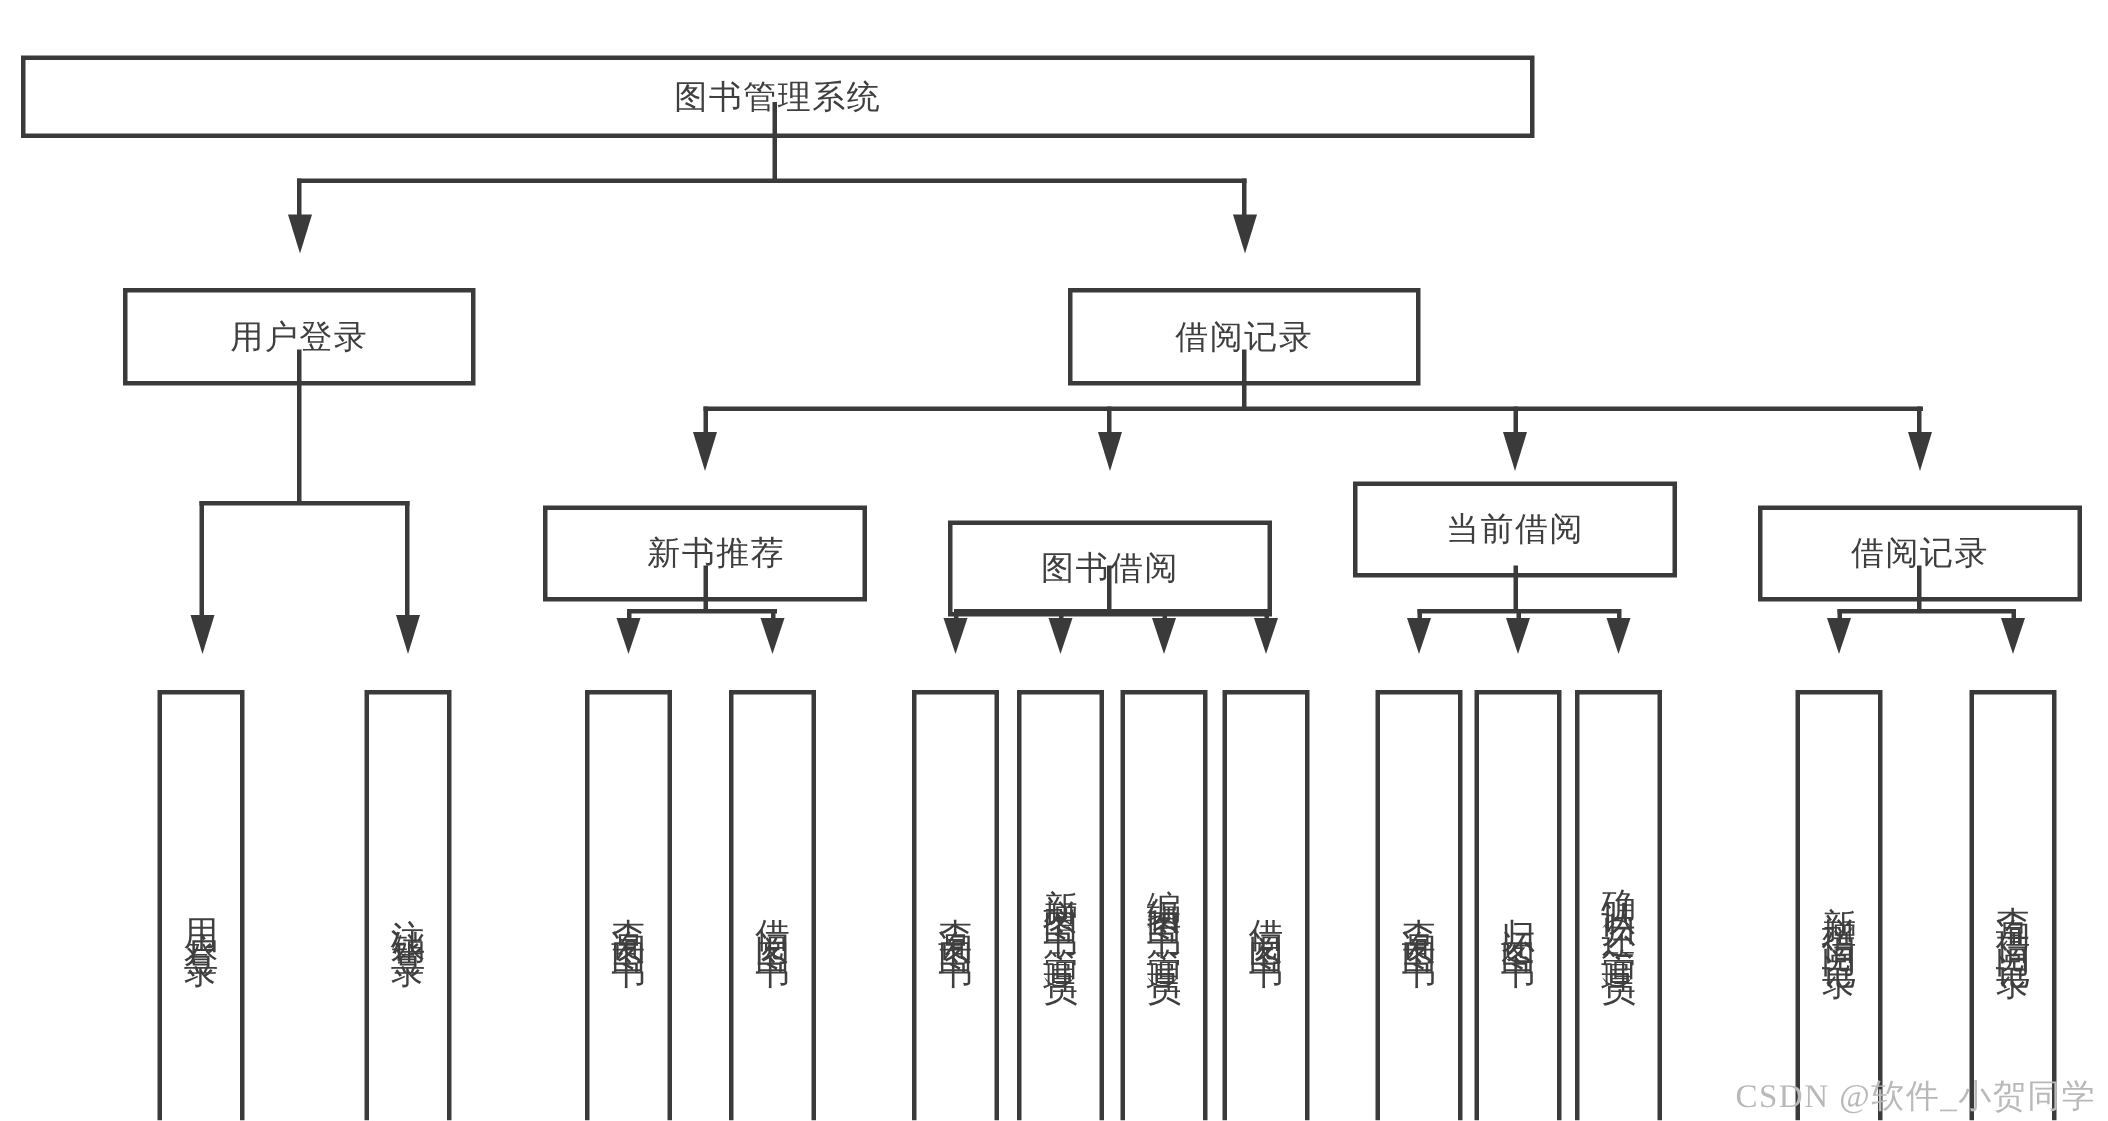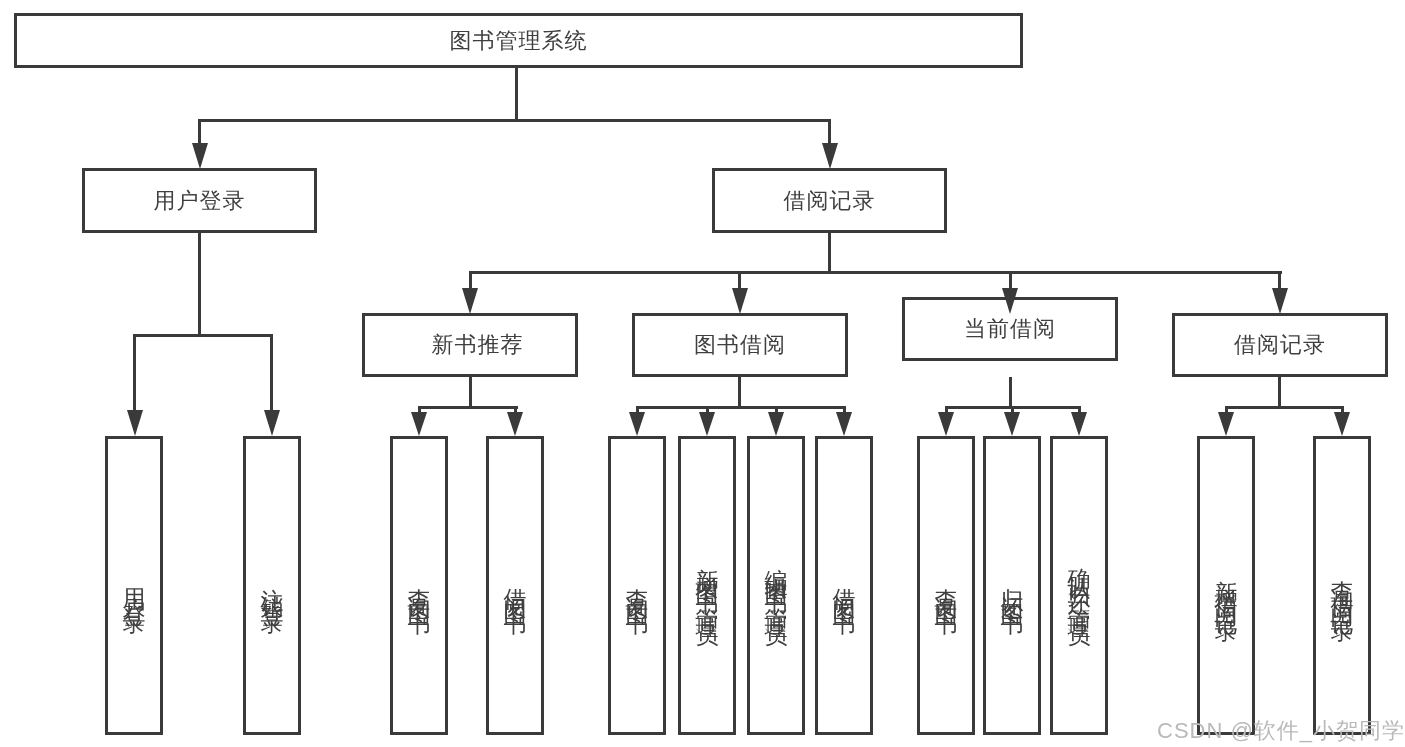--- a/index.html
+++ b/index.html
@@ -16,20 +16,21 @@
     font-family:"Liberation Sans", sans-serif;
     overflow:hidden;
   }
   .node{
     position:absolute;
     box-sizing:border-box;
     border:3px solid var(--line);
     background:#fff;
     display:flex;align-items:center;justify-content:center;
     color:var(--text);
+    margin-top:24px;
   }
   .node.h{font-size:22px;letter-spacing:1px;}
   .node.v{font-size:23px;}
   .node.v .vtext{
     writing-mode:vertical-rl;
     letter-spacing:8px;
     line-height:1;
     color:var(--text);
   }
   .vline{position:absolute;width:3px;background:var(--line);}
@@ -43,20 +44,21 @@
   .arrow.sm{
     border-left-width:8px;border-right-width:8px;border-top-width:24px;
   }
   #watermark{
     position:absolute;
     left:1157px;top:716px;
     font-size:22px;
     color:var(--watermark);
     white-space:nowrap;
     letter-spacing:1px;
+    font-family:Liberation Serif, serif;
   }
 </style>
 </head>
 <body>
 
 <div id="canvas">
 
   <div class="node h" style="left:14px;top:13px;width:1009px;height:55px;">
     <span>图书管理系统</span>
   </div>
@@ -64,21 +66,21 @@
   <div class="node h" style="left:82px;top:168px;width:235px;height:65px;">
     <span>用户登录</span>
   </div>
   <div class="node h" style="left:712px;top:168px;width:235px;height:65px;">
     <span>借阅记录</span>
   </div>
 
   <div class="node h" style="left:362px;top:313px;width:216px;height:64px;padding-left:15px;">
     <span>新书推荐</span>
   </div>
-  <div class="node h" style="left:632px;top:313px;width:216px;height:64px;">
+  <div class="node h" style="left:632px;top:323px;width:216px;height:64px;">
     <span>图书借阅</span>
   </div>
   <div class="node h" style="left:902px;top:297px;width:216px;height:64px;">
     <span>当前借阅</span>
   </div>
   <div class="node h" style="left:1172px;top:313px;width:216px;height:64px;">
     <span>借阅记录</span>
   </div>
 
   <div class="node v" style="left:105px;top:436px;width:58px;height:299px;">

